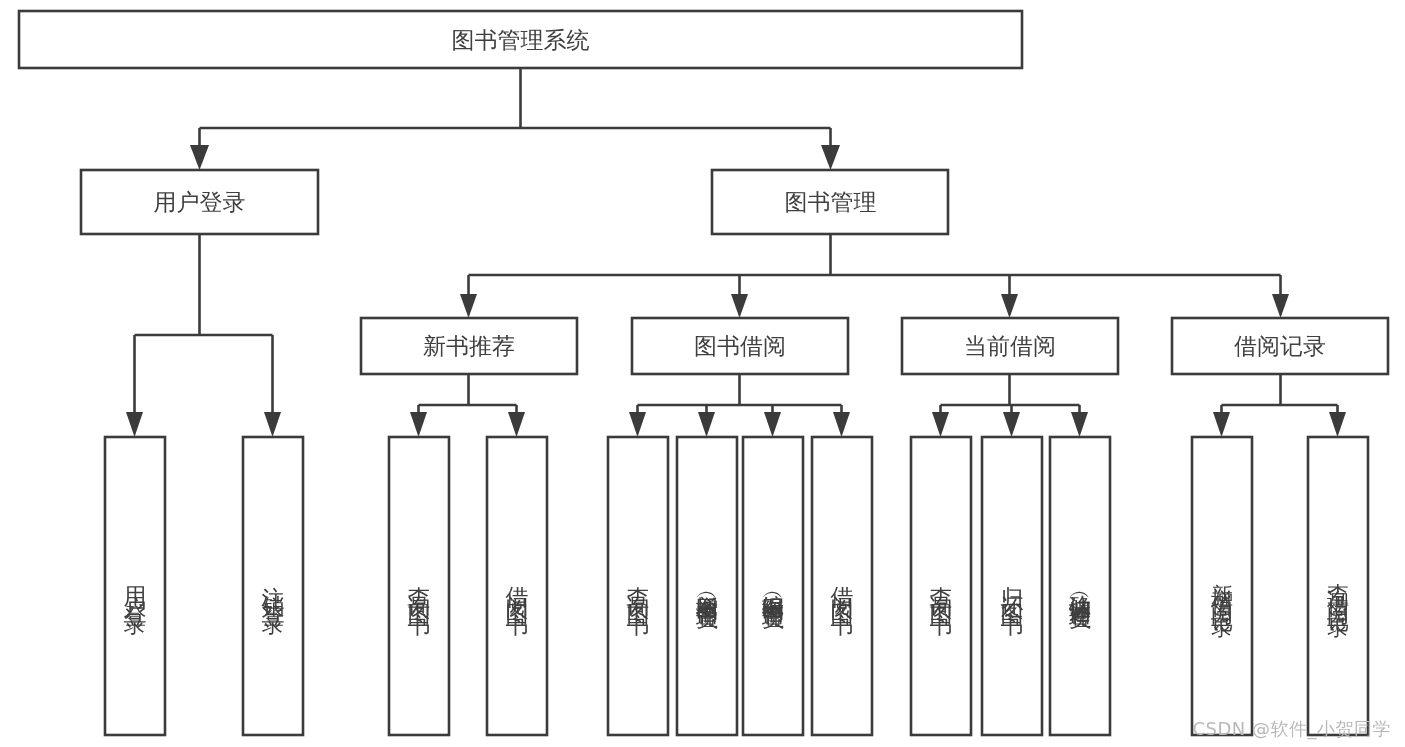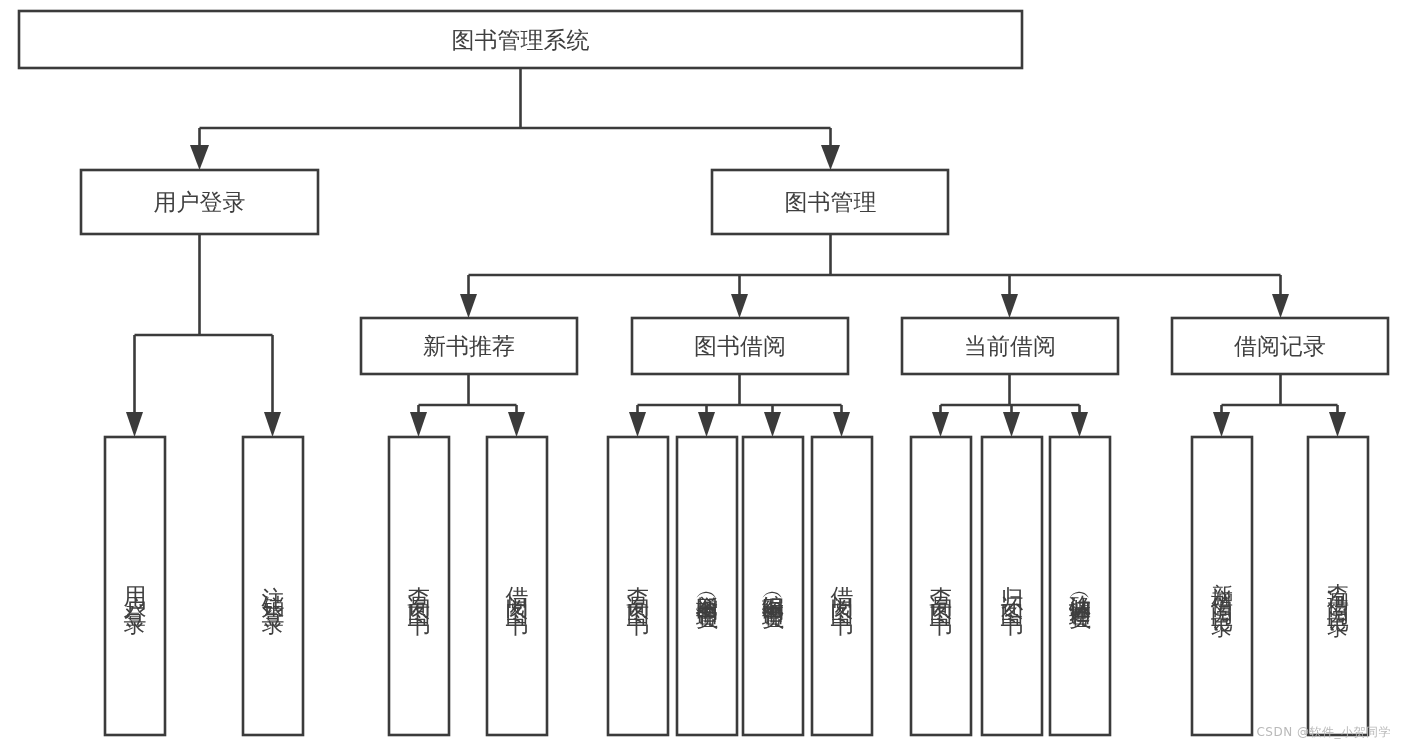--- a/index.html
+++ b/index.html
@@ -47,21 +47,21 @@
   }
   .arrow-head {
     fill: #3b3b3b;
     stroke: none;
   }
   .watermark {
     position: absolute;
     right: 14px;
     bottom: 6px;
     font-family: "DejaVu Sans", "Liberation Sans", sans-serif;
-    font-size: 12px;
+    font-size: 18px;
     color: #b9b9b9;
     white-space: nowrap;
     letter-spacing: 0.5px;
     pointer-events: none;
   }
 </style>
 </head>
 <body>
 
 <div id="diagram-root">

